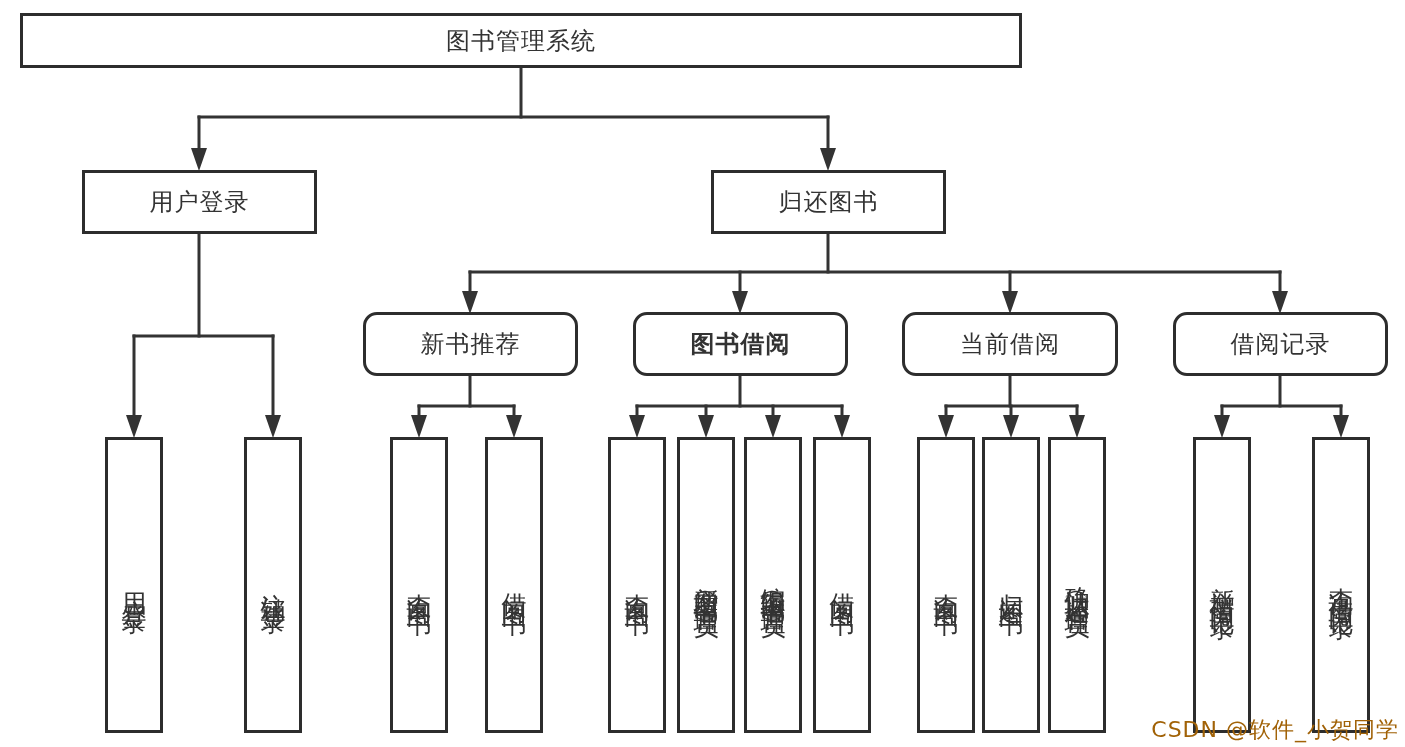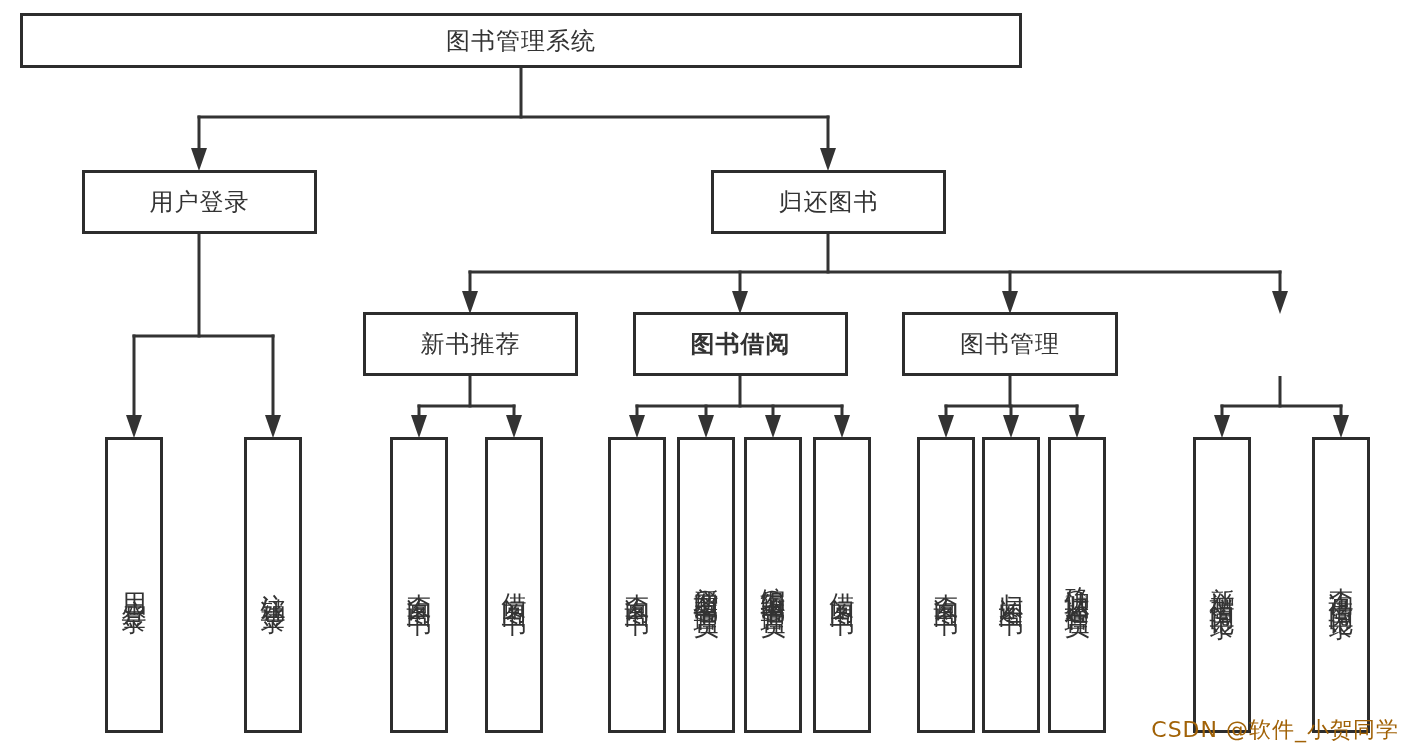--- a/index.html
+++ b/index.html
@@ -35,21 +35,21 @@
     writing-mode:vertical-rl;
     text-orientation:mixed;
     font-size:25px;
     letter-spacing:6px;
     white-space:normal;
   }
   .leaf.long{letter-spacing:4px;}
   
   .root{left:20px;top:13px;width:1002px;height:55px;}
   .lvl2{top:170px;width:235px;height:64px;}
-  .lvl3{top:312px;width:215px;height:64px;}
+  .lvl3{top:312px;width:215px;height:64px;border-radius:14px;}
   .leaf{top:437px;width:58px;height:296px;}
   #watermark{
     position:absolute;
     right:6px;bottom:2px;
     font-size:22px;
     letter-spacing:1px;
     color:#c89595;
   }
 </style>
 </head>
@@ -117,21 +117,22 @@
       <polygon points="1333,415 1349,415 1341,438"></polygon>
   </svg>
 
   <div class="box root">图书管理系统</div>
 
   <div class="box lvl2" style="left:82px;">用户登录</div>
   <div class="box lvl2" style="left:711px;">归还图书</div>
 
   <div class="box lvl3" style="left:363px;">新书推荐</div>
   <div class="box lvl3" style="left:633px;font-weight:bold;">图书借阅</div>
-  <div class="box lvl3" style="left:902px;width:216px;">图书管理</div>
+  <div class="box lvl3" style="left:902px;width:216px;">当前借阅</div>
+  <div class="box lvl3" style="left:1173px;">借阅记录</div>
 
   <div class="box leaf" style="left:105px;">用户登录</div>
   <div class="box leaf" style="left:244px;">注销登录</div>
 
   <div class="box leaf" style="left:390px;">查询图书</div>
   <div class="box leaf" style="left:485px;">借阅图书</div>
 
   <div class="box leaf" style="left:608px;">查询图书</div>
   <div class="box leaf long" style="left:677px;">新增图书（管理员）</div>
   <div class="box leaf long" style="left:744px;">编辑图书（管理员）</div>

